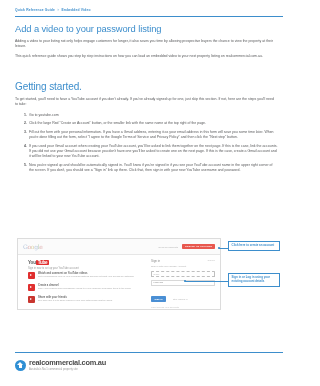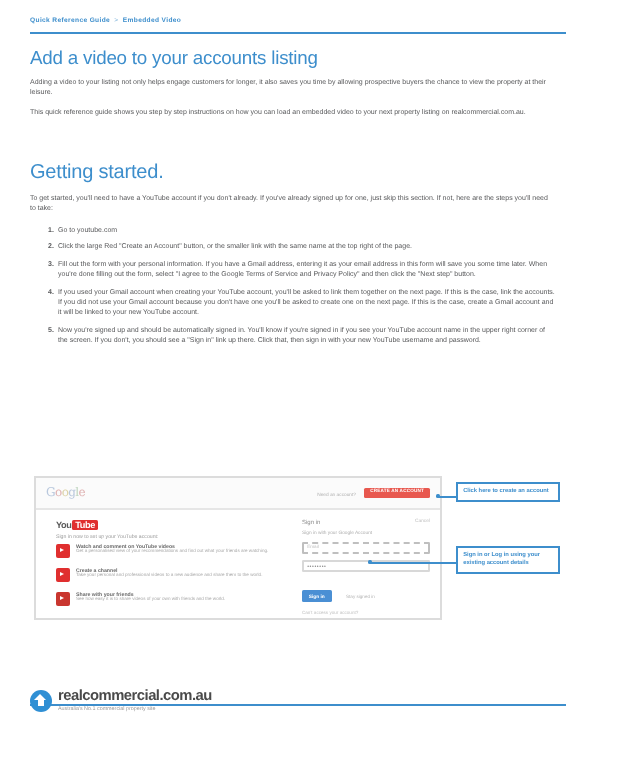--- a/index.html
+++ b/index.html
@@ -180,21 +180,21 @@
   }
   .dot-1 { left:218px; top:247.2px; }
   .dot-2 { left:184px; top:280.2px; }
 
   
   .rule-bot {
     position:absolute; left:15px; top:352px; width:268px; height:0.9px;
     background:#3d8ecc;
   }
   .footer-logo {
-    position:absolute; left:15px; top:344px;
+    position:absolute; left:15px; top:359px;
     display:flex; align-items:flex-start;
   }
   .house {
     width:11px; height:11px; border-radius:50%;
     background:#2f8fd4; position:relative; flex:none;
     margin-top:0.5px;
   }
   .house::before{
     content:""; position:absolute; left:2.3px; top:2.4px;
     width:0; height:0;
@@ -220,21 +220,21 @@
 
 <div class="page">
 
   <div class="breadcrumb">
     <span>Quick Reference Guide</span>
     <span class="sep">&gt;</span>
     <span>Embedded Video</span>
   </div>
   <div class="rule-top"></div>
 
-  <h1 class="title">Add a video to your accounts listing</h1>
+  <h1 class="title">Add a video to your password listing</h1>
 
   <p class="para p1">Adding a video to your listing not only helps engage customers for longer, it also saves you time by allowing prospective buyers the chance to view the property at their leisure.</p>
   <p class="para p2">This quick reference guide shows you step by step instructions on how you can load an embedded video to your next property listing on realcommercial.com.au.</p>
 
   <h2 class="subtitle">Getting started.</h2>
   <p class="para p3">To get started, you'll need to have a YouTube account if you don't already. If you've already signed up for one, just skip this section. If not, here are the steps you'll need to take:</p>
 
   <div class="steps">
     <div class="step">
       <span class="num">1.</span>

